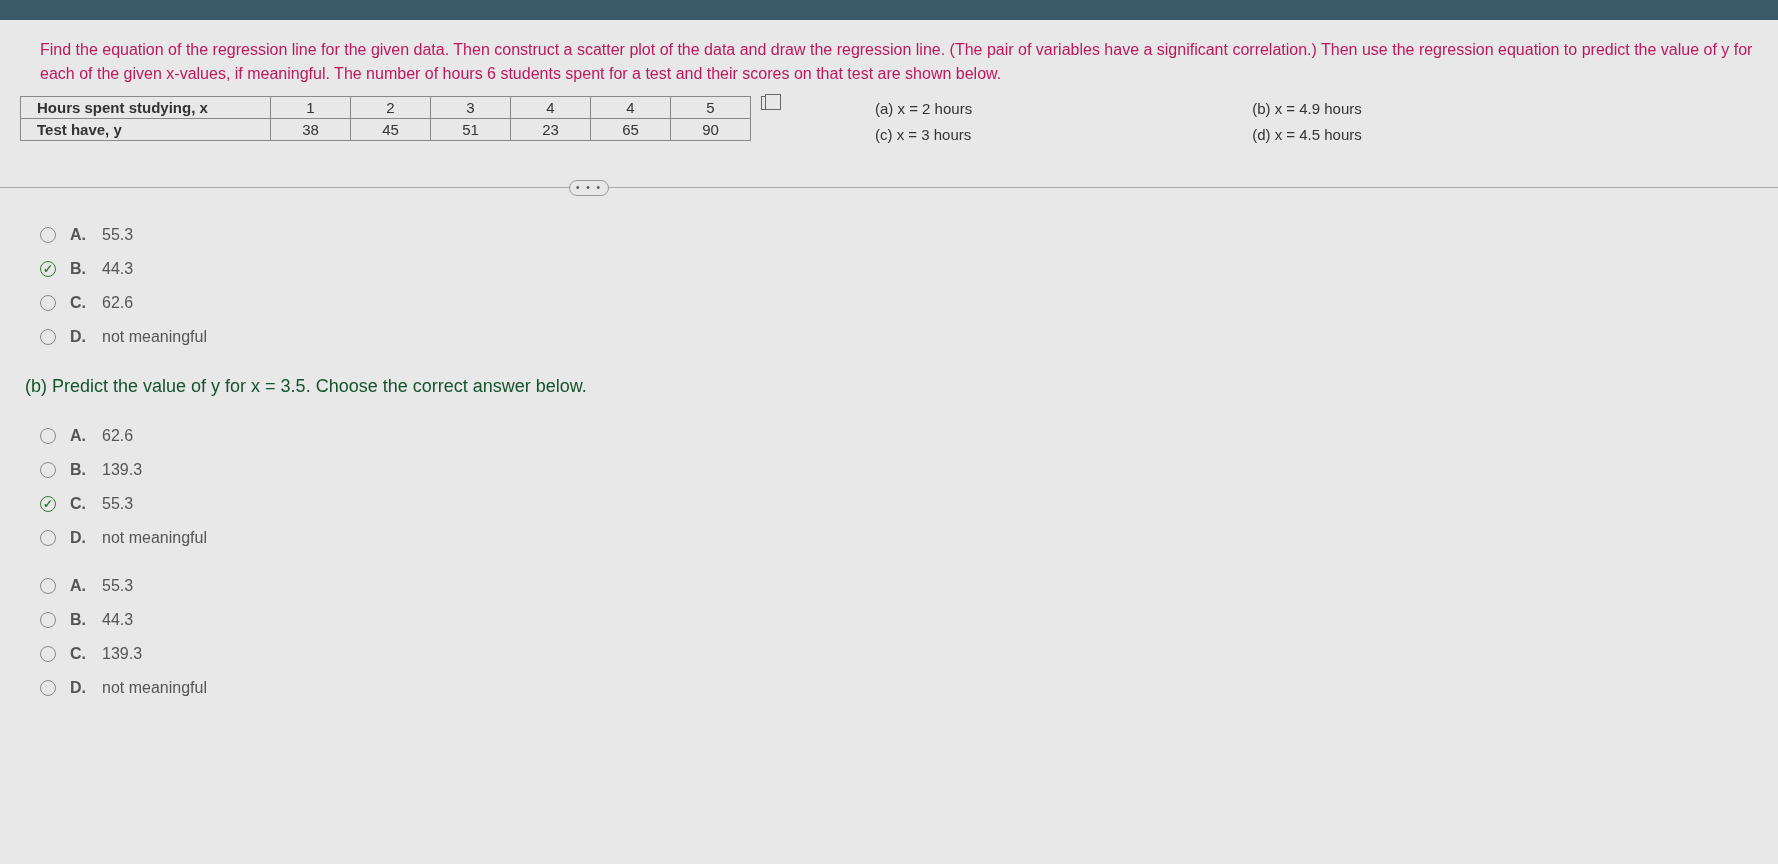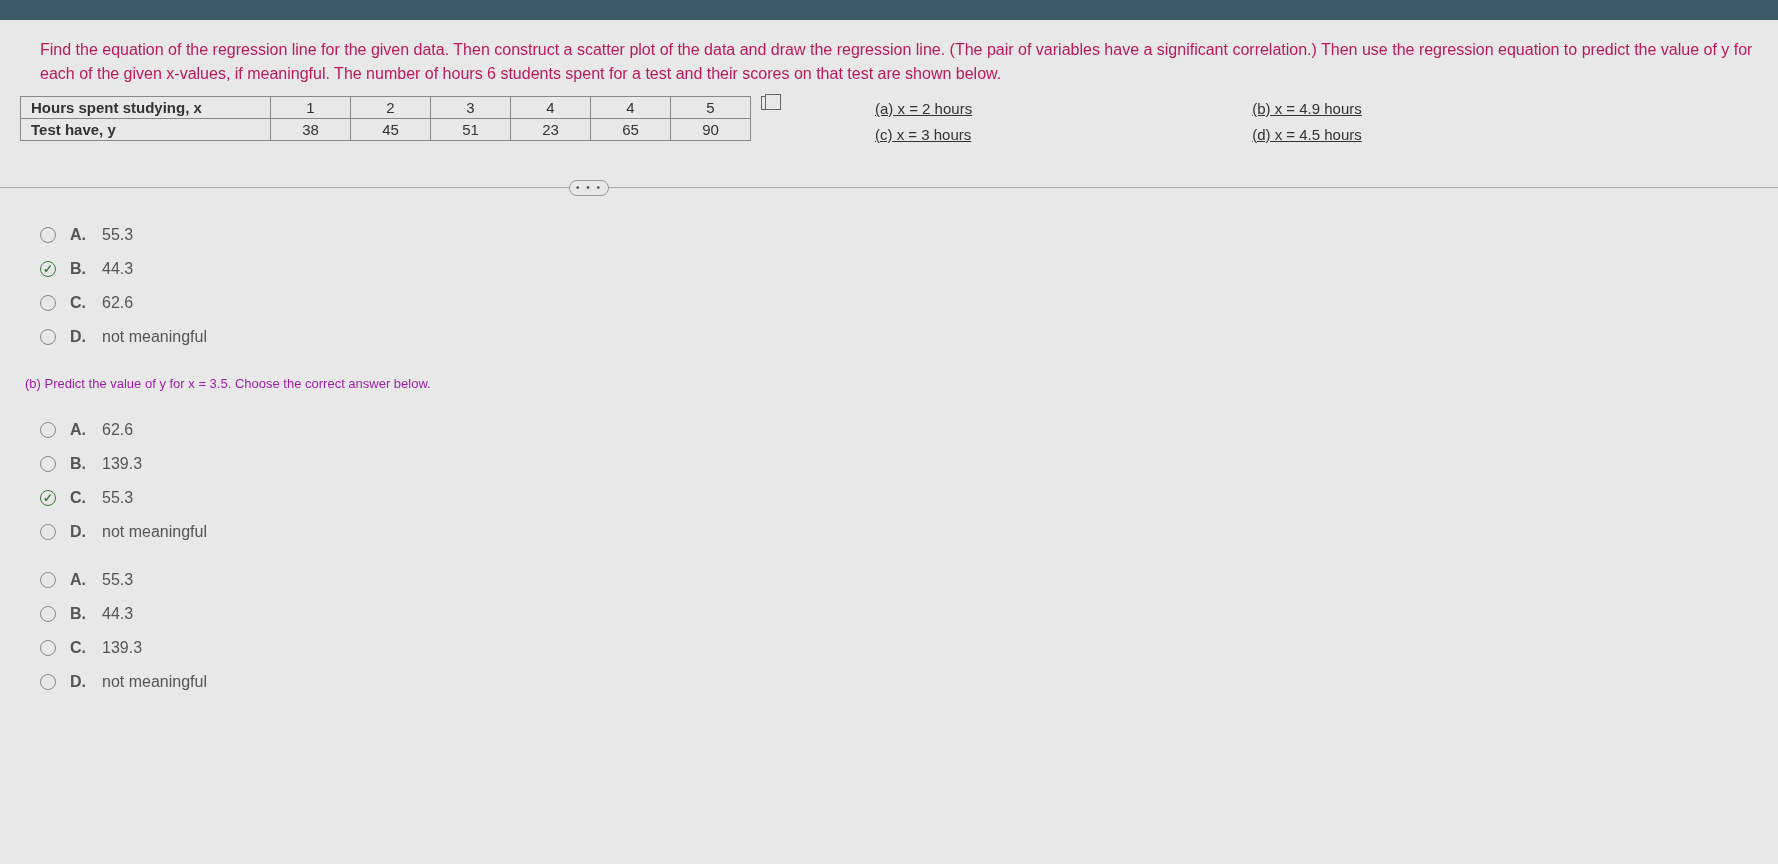--- a/index.html
+++ b/index.html
@@ -36,21 +36,21 @@
       text-align: center;
       font-weight: normal;
       min-width: 80px;
       font-size: 15px;
       color: #333;
     }
     .data-table th {
       text-align: left;
       font-weight: bold;
       min-width: 250px;
-      padding-left: 10px;
+      padding-left: 16px;
       margin-left: 8px;
     }
     .copy-icon {
       display: inline-block;
       width: 14px;
       height: 14px;
       border: 1px solid #666;
       margin-left: 10px;
       vertical-align: middle;
       position: relative;
@@ -67,21 +67,20 @@
     }
     .x-values {
       display: flex;
       margin-left: 100px;
       gap: 280px;
     }
     .x-col {
       line-height: 1.7;
       color: #333;
       font-size: 15px;
-      text-decoration: underline;
     }
     .divider-line {
       border: none;
       border-top: 1px solid #aaa;
       margin: 40px 0 10px 0;
       width: 100%;
     }
     .dots-badge {
       display: block;
       margin: -18px auto 20px auto;
@@ -130,22 +129,22 @@
       font-weight: bold;
     }
     .choice-letter {
       font-weight: bold;
       margin-right: 10px;
       min-width: 22px;
     }
     .question-text {
       padding-left: 25px;
       margin: 30px 0 22px 0;
-      color: #a21caf;
-      font-size: 13px;
+      color: #14532d;
+      font-size: 18px;
     }
   </style>
 </head>
 <body>
 
 <div class="content">
 
   <div class="instructions">Find the equation of the regression line for the given data. Then construct a scatter plot of the data and draw the regression line. (The pair of variables have a significant correlation.) Then use the regression equation to predict the value of y for each of the given x-values, if meaningful. The number of hours 6 students spent for a test and their scores on that test are shown below.</div>
 
   <div class="data-section">

